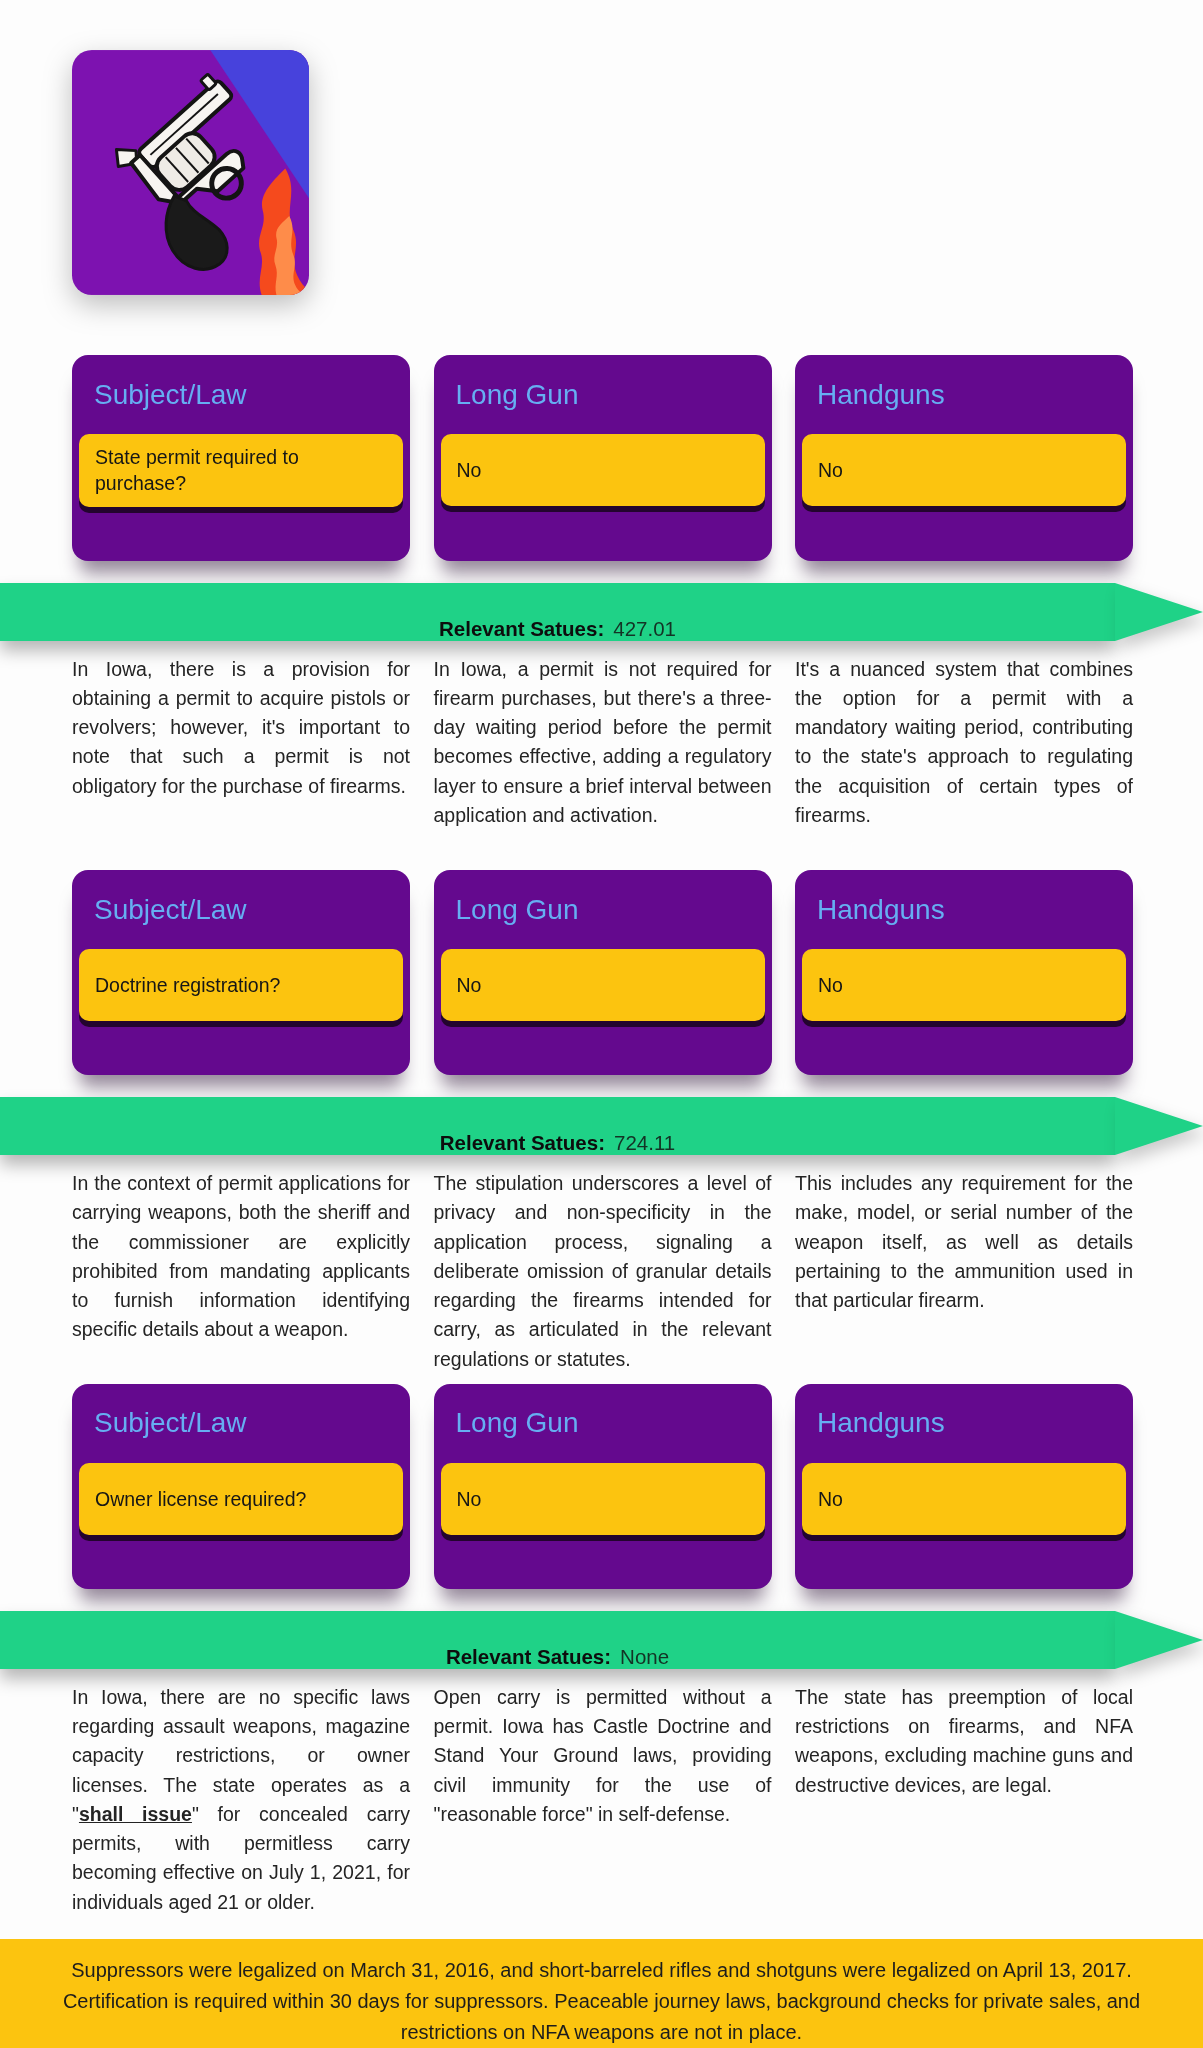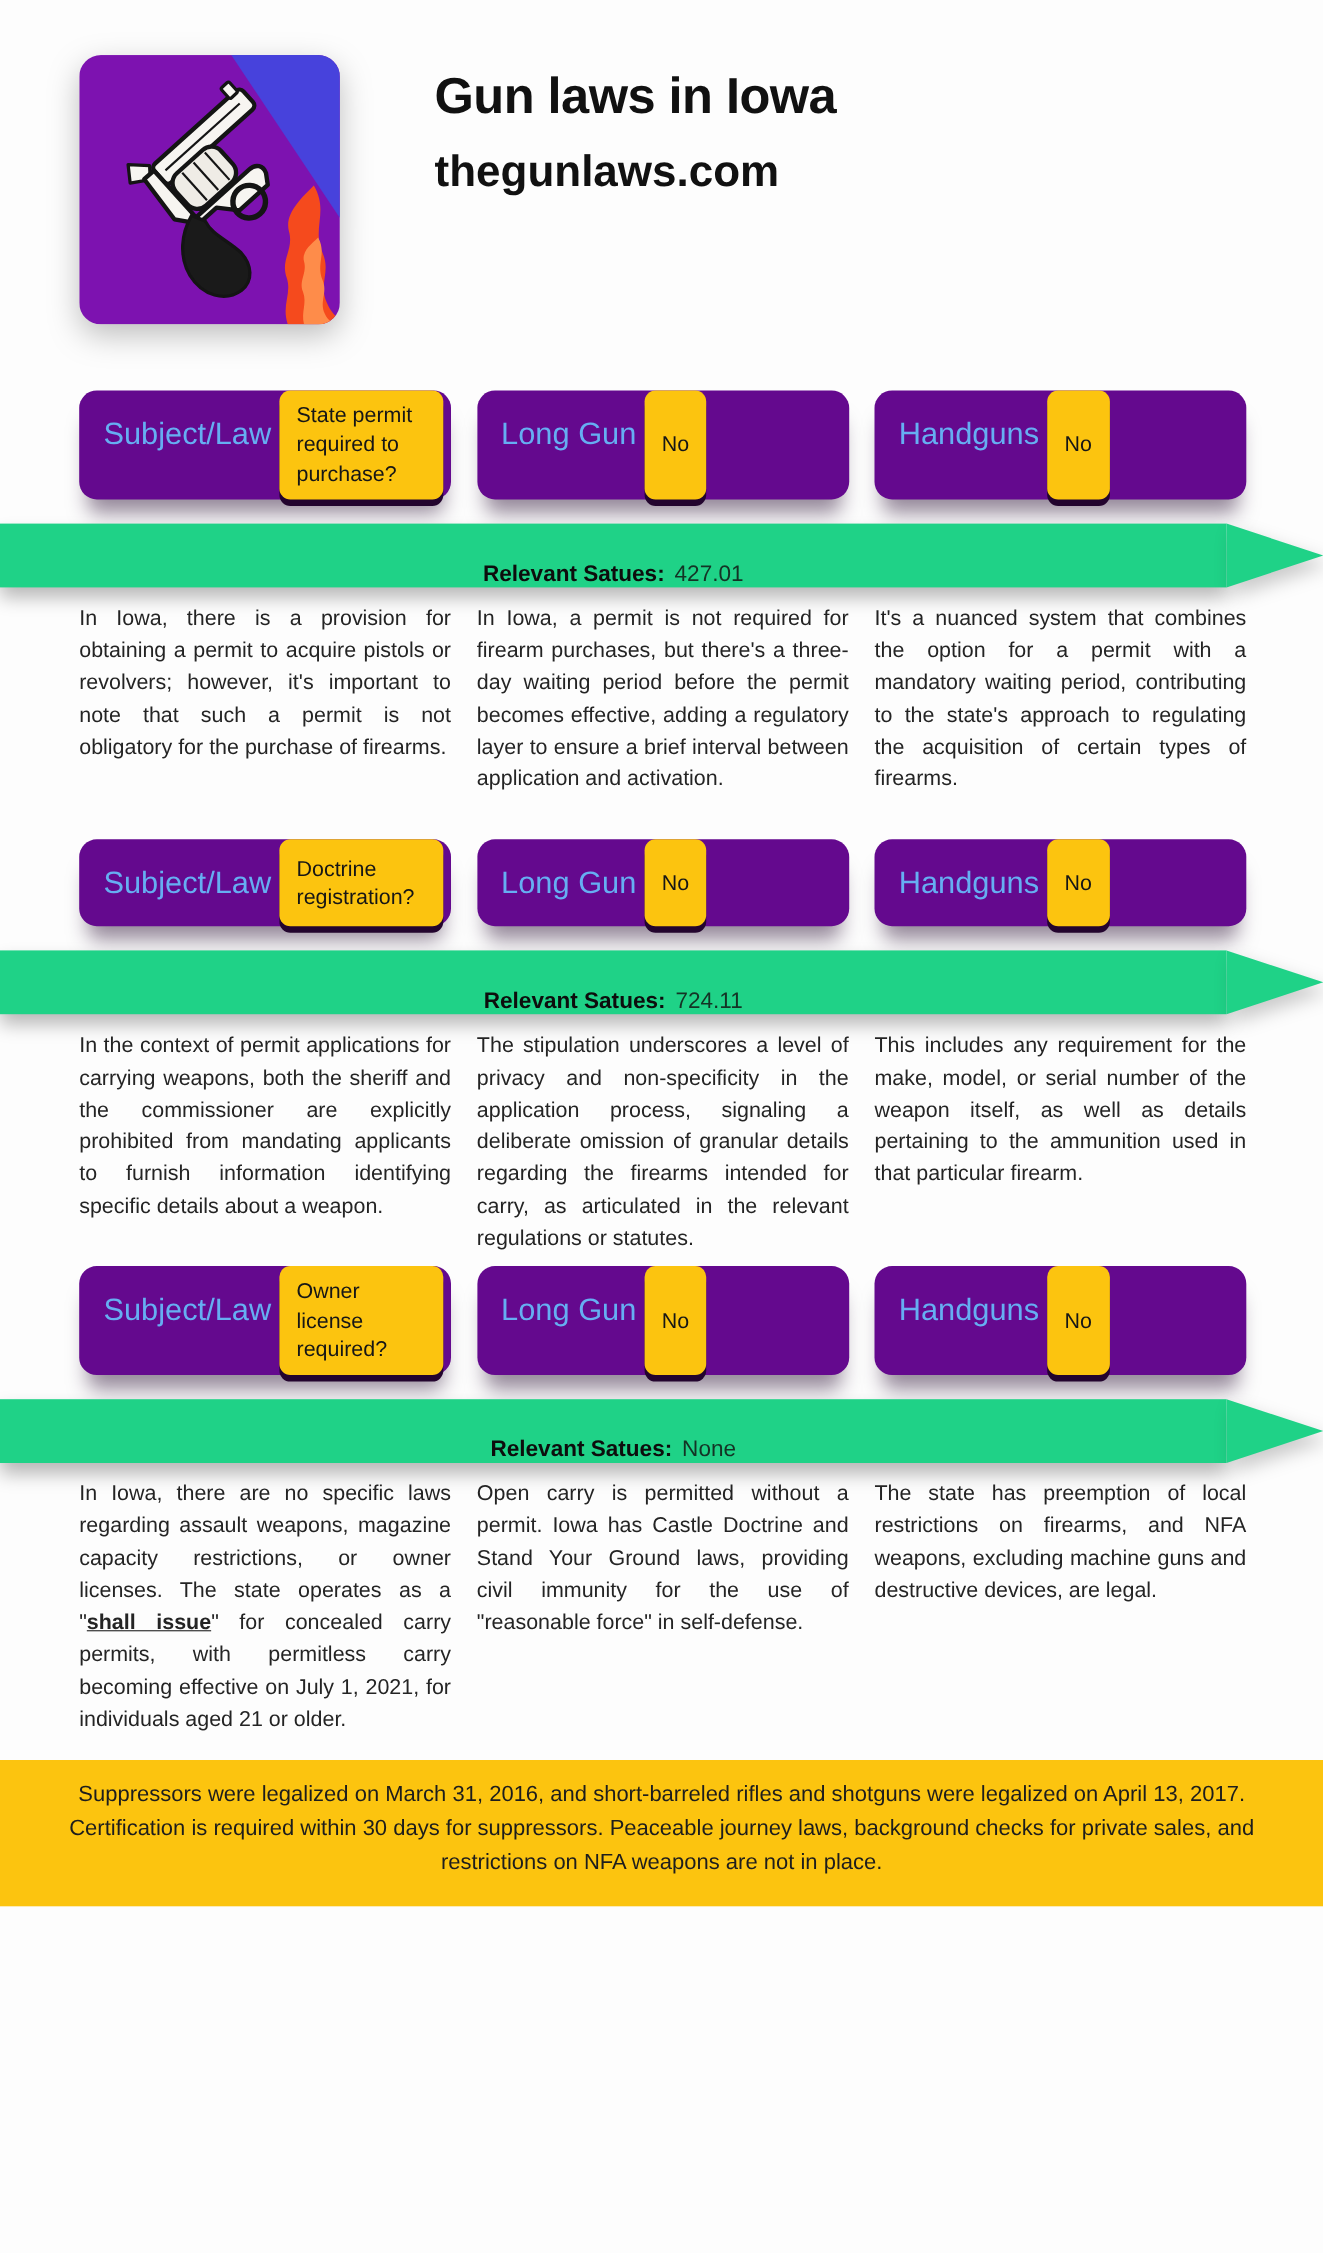--- a/index.html
+++ b/index.html
@@ -31,21 +31,21 @@
   .titles{margin-left:86px;padding-top:10px;}
   .page-title{margin:0;font-size:46px;font-weight:800;letter-spacing:-.5px;color:#111;}
   .site-name{margin-top:20px;font-size:40px;font-weight:800;color:#111;}
   
   .cards-row{display:flex;justify-content:space-between;padding:0 70px 0 72px;}
   .card{
     width:338px;
     background:var(--purple);
     border-radius:16px;
     box-shadow:0 20px 18px -8px rgba(45,20,55,.5);
-    display:flex;flex-direction:row;
+    display:flex;flex-direction:column;
   }
   .card-header{
     height:79px;display:flex;align-items:center;
     padding-left:22px;
     color:var(--card-title);
     font-size:28px;font-weight:400;
   }
   .card-value{
     background:var(--yellow);
     border-radius:10px;
@@ -136,24 +136,20 @@
             <line x1="144" y1="111" x2="144" y2="145" stroke="#141414" stroke-width="2"></line>
             <line x1="158" y1="111" x2="158" y2="145" stroke="#141414" stroke-width="2"></line>
 
             <circle cx="158" cy="172" r="15" fill="none" stroke="#141414" stroke-width="5"></circle>
 
             <path d="M110,146 C92,152 76,166 72,186 C68,208 80,226 98,228 C112,229 121,217 121,202 C120,186 112,172 116,158 Z" fill="#1a1a1a" stroke="#141414" stroke-width="3"></path>
           </g>
         </g>
       </svg>
     </div>
-    <div class="titles">
-      <h1 class="page-title">Gun laws in Iowa</h1>
-      <div class="site-name">thegunlaws.com</div>
-    </div>
   </header>
 
   <section class="law-section s1">
     <div class="cards-row">
       <div class="card">
         <div class="card-header">Subject/Law</div>
         <div class="card-value">State permit required to purchase?</div>
         <div class="card-bottom"></div>
       </div>
       <div class="card">

